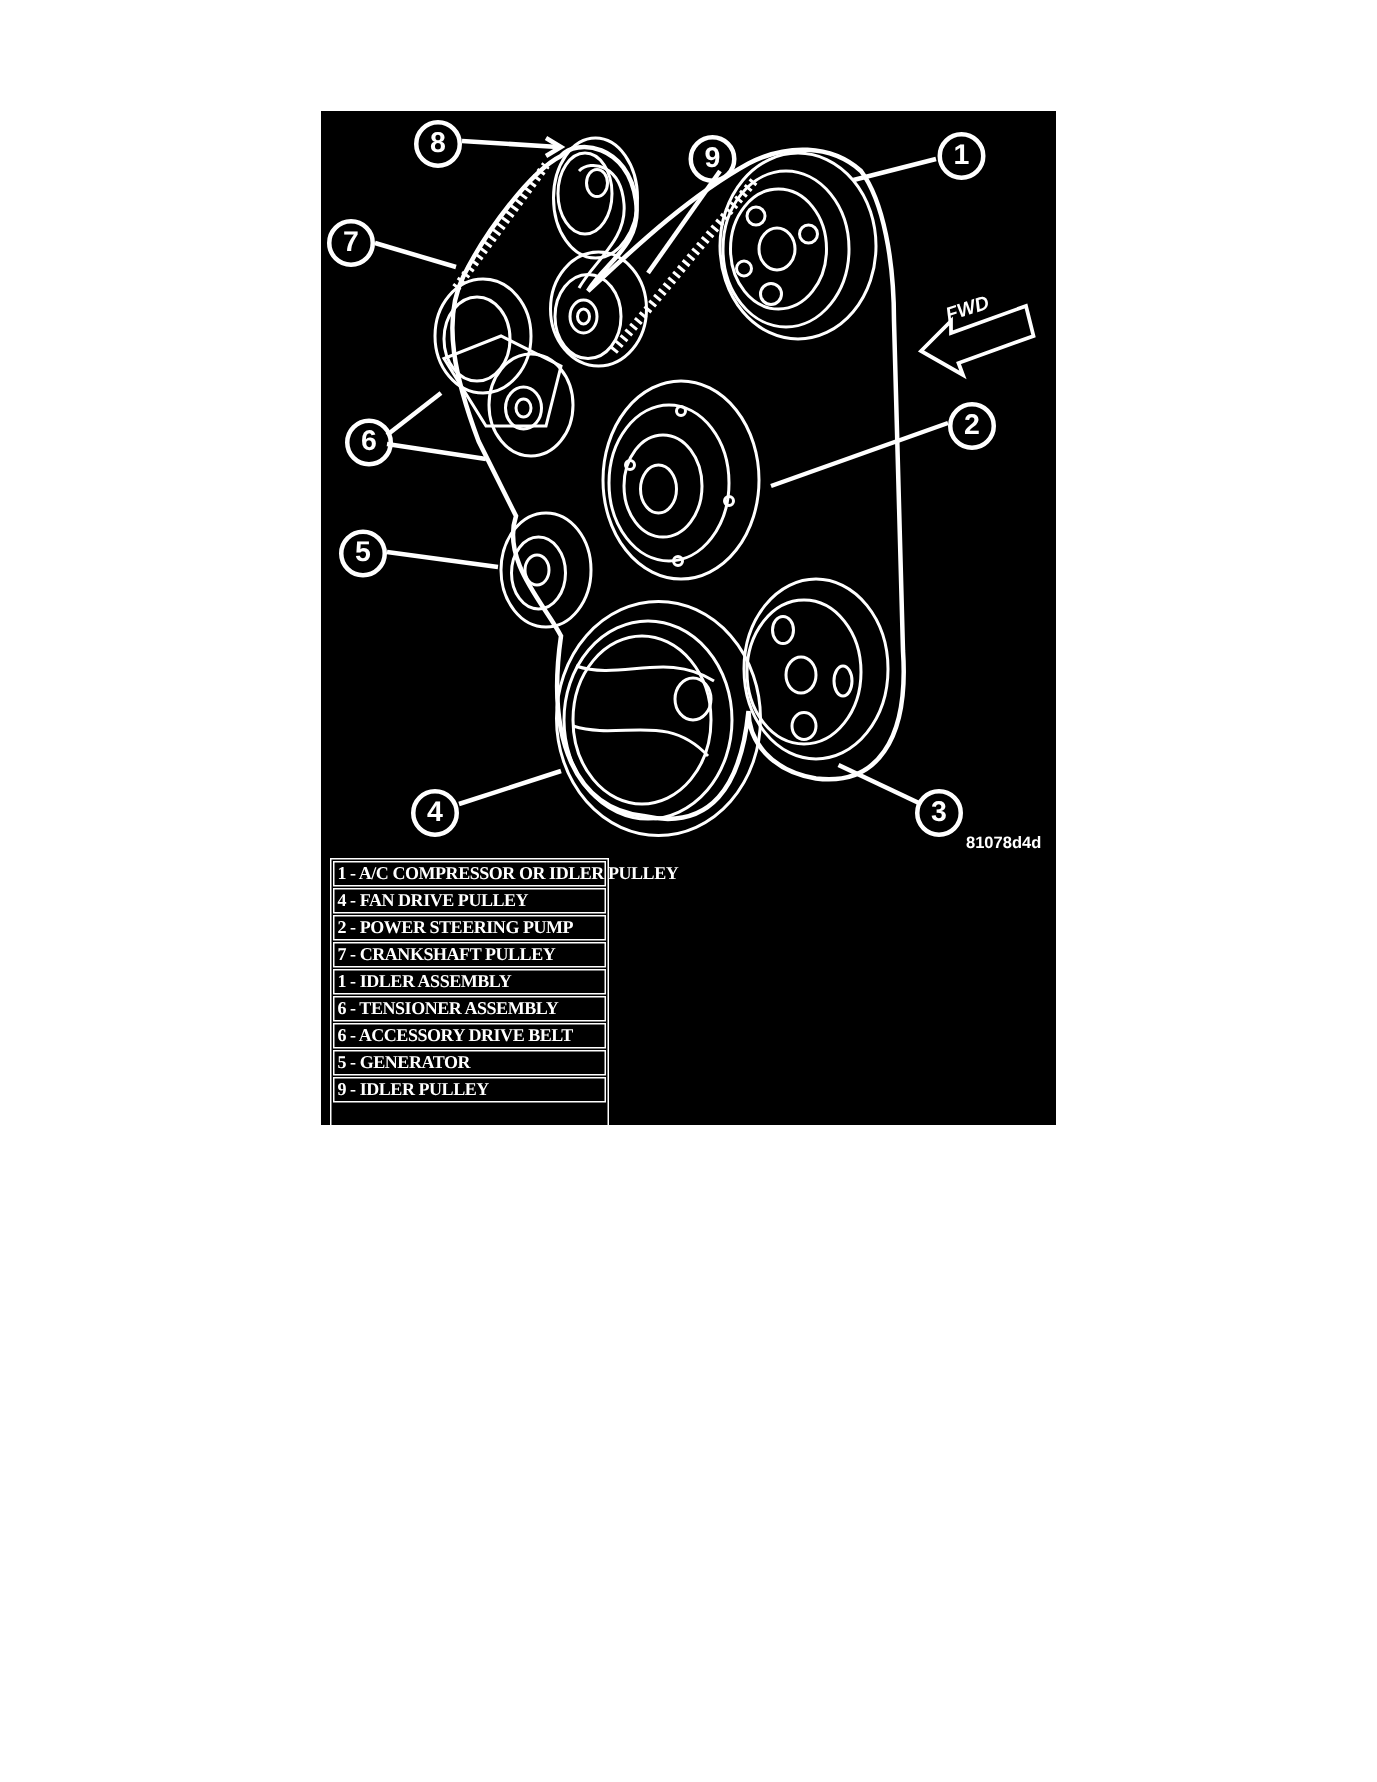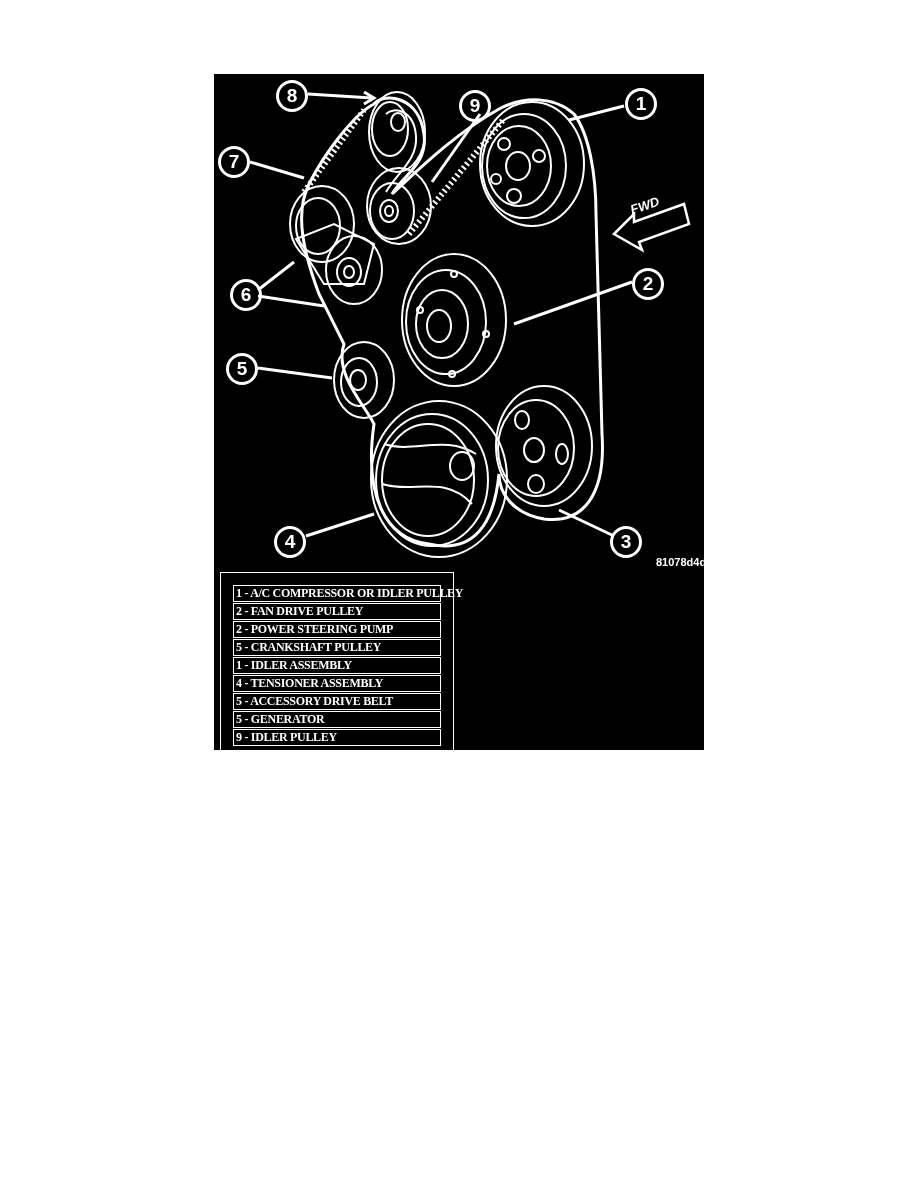--- a/index.html
+++ b/index.html
@@ -1,22 +1,22 @@
 <!DOCTYPE html>
 <html><head>
   <meta charset="utf-8">
   <style>
     html, body { margin: 0; padding: 0; background: #ffffff; }
     body { width: 918px; height: 1188px; position: relative; overflow: hidden; font-family: "Liberation Serif", serif; }
     .figure { position: absolute; left: 214px; top: 74px; width: 490px; height: 676px; background: #000000; }
     .figure svg { position: absolute; left: 0; top: 0; }
     .callout { position: absolute; width: 32px; height: 32px; border: 3px solid #fff; border-radius: 50%; box-sizing: border-box; color: #fff; font-family: "Liberation Sans", sans-serif; font-weight: bold; font-size: 19px; line-height: 26px; text-align: center; }
-    .fig-id { position: absolute; left: 442px; top: 482px; color: #fff; font-family: "Liberation Sans", sans-serif; font-weight: bold; font-size: 11px; }
+    .fig-id { position: absolute; left: 430px; top: 482px; color: #fff; font-family: "Liberation Sans", sans-serif; font-weight: bold; font-size: 11px; }
     .fwd-label { position: absolute; left: 416px; top: 124px; color: #fff; font-family: "Liberation Sans", sans-serif; font-weight: bold; font-style: italic; font-size: 13px; transform: rotate(-18deg); }
-    .legend { position: absolute; left: 6px; top: 498px; width: 234px; border: 1px solid #fff; padding: 12px; box-sizing: border-box; }
+    .legend { position: absolute; left: 6px; top: 498px; width: 186px; border: 1px solid #fff; padding: 1px; box-sizing: border-box; }
     .legend-row { height: 17px; border: 1px solid #fff; margin-bottom: 1px; box-sizing: border-box; color: #fff; font-size: 12px; font-weight: bold; line-height: 15px; padding-left: 2px; white-space: nowrap; letter-spacing: -0.3px; }
     .legend-row:last-child { margin-bottom: 16px; }
   </style>
 </head>
 <body>
 
 <div class="figure">
   <svg width="490" height="676" viewBox="0 0 490 676" fill="none" stroke="#ffffff" stroke-width="2">
 
     <path d="M160 30 C170 18,205 22,210 60 C214 90,190 100,178 120 C200 100,240 60,285 35 C310 22,340 22,360 40 C375 60,382 100,382 140 L388 360 C392 420,370 450,330 445 C300 440,285 420,285 400 C280 450,260 480,215 470 C170 465,150 420,160 350 C150 330,120 300,130 270 L105 220 C90 180,80 140,95 110 C110 80,140 40,160 30 Z" stroke-width="3"></path>
@@ -118,22 +118,22 @@
   <div class="callout" style="left:12px;top:279px;">5</div>
   <div class="callout" style="left:16px;top:205px;">6</div>
   <div class="callout" style="left:4px;top:72px;">7</div>
   <div class="callout" style="left:62px;top:6px;">8</div>
   <div class="callout" style="left:245px;top:16px;">9</div>
 
   <span class="fig-id">81078d4d</span>
 
   <div class="legend">
     <div class="legend-row">1 - A/C COMPRESSOR OR IDLER PULLEY</div>
-    <div class="legend-row">2 - FAN DRIVE PULLEY</div>
+    <div class="legend-row">4 - FAN DRIVE PULLEY</div>
     <div class="legend-row">2 - POWER STEERING PUMP</div>
-    <div class="legend-row">5 - CRANKSHAFT PULLEY</div>
+    <div class="legend-row">7 - CRANKSHAFT PULLEY</div>
     <div class="legend-row">1 - IDLER ASSEMBLY</div>
-    <div class="legend-row">4 - TENSIONER ASSEMBLY</div>
-    <div class="legend-row">5 - ACCESSORY DRIVE BELT</div>
+    <div class="legend-row">6 - TENSIONER ASSEMBLY</div>
+    <div class="legend-row">6 - ACCESSORY DRIVE BELT</div>
     <div class="legend-row">5 - GENERATOR</div>
     <div class="legend-row">9 - IDLER PULLEY</div>
   </div>
 </div>
 
 </body></html>

